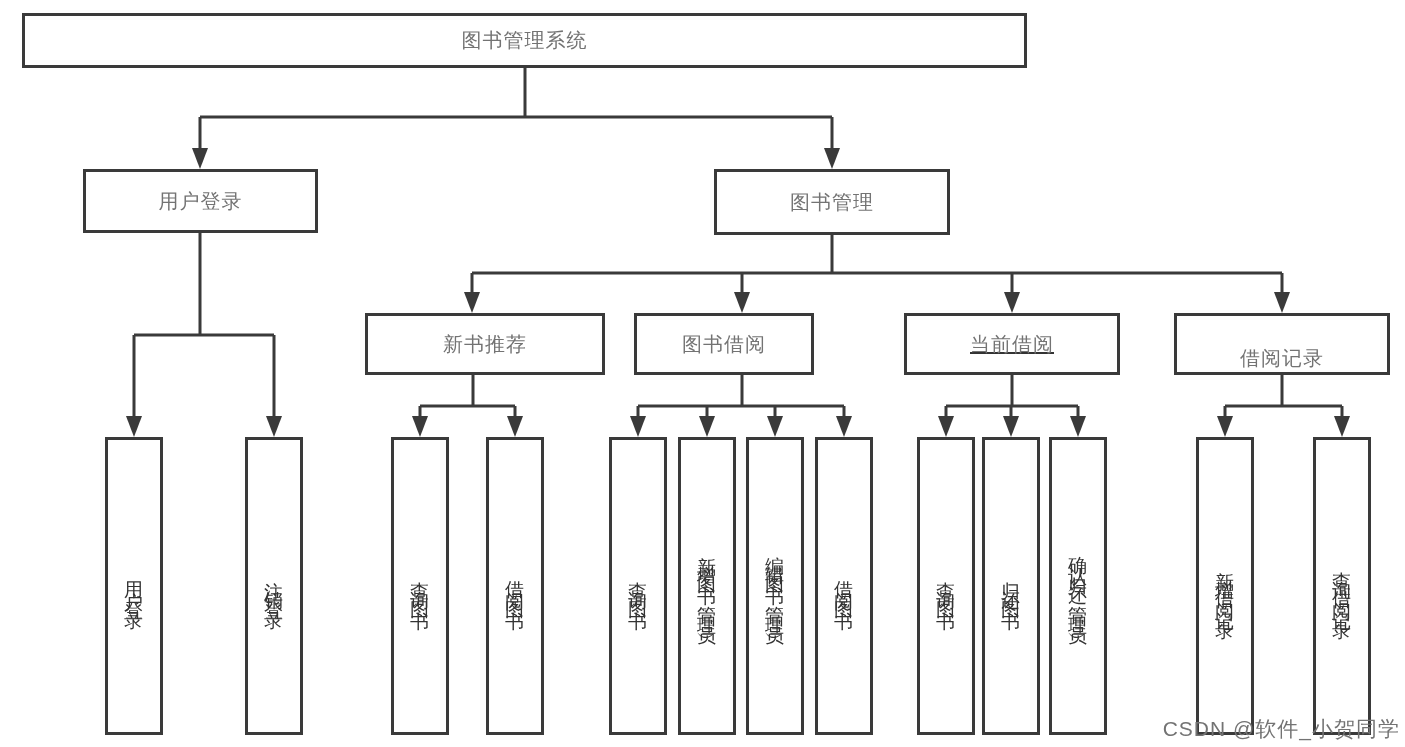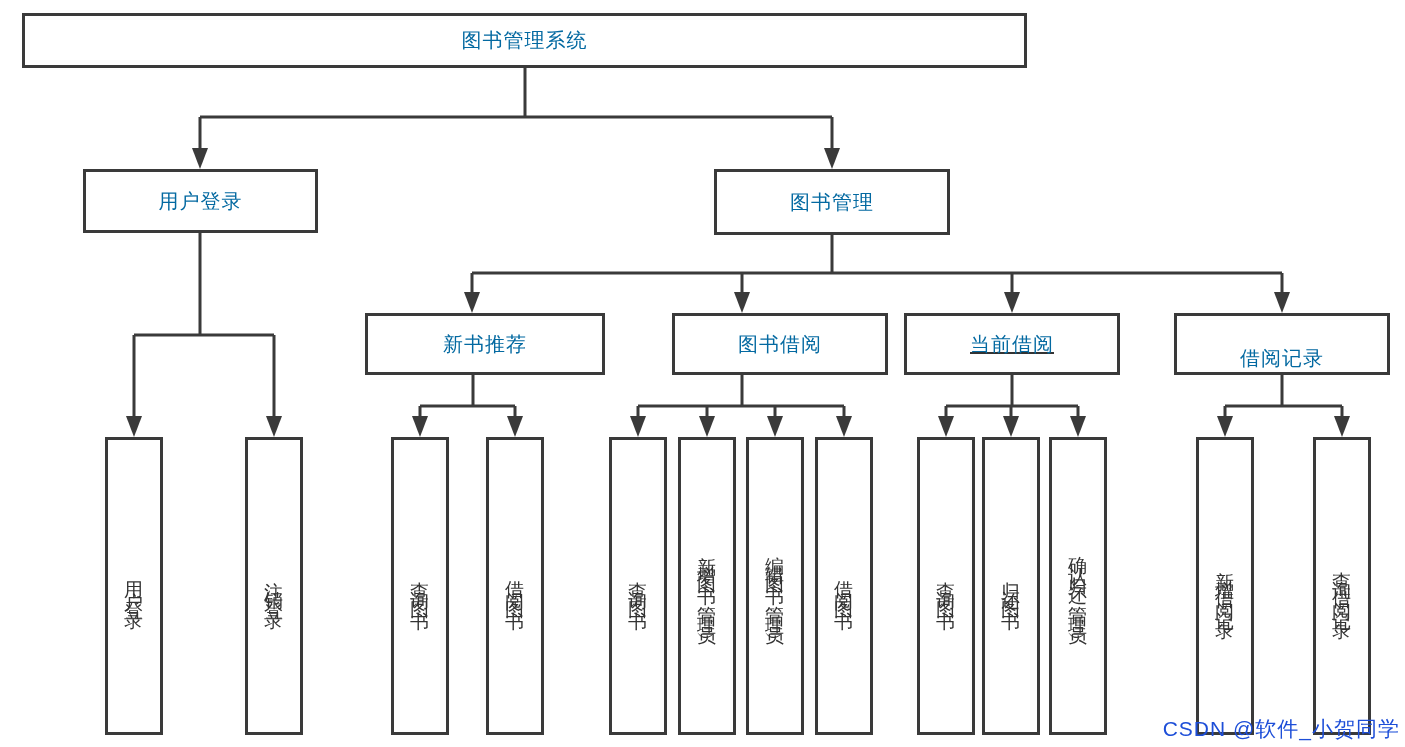--- a/index.html
+++ b/index.html
@@ -18,42 +18,42 @@
     border:3px solid #3a3a3a;
     display:flex;
     align-items:center;
     justify-content:center;
     text-align:center;
     z-index:2;
   }
   .hlabel{
     font-size:20px;
     letter-spacing:1px;
-    color:#0369a1;
+    color:#737373;
     white-space:nowrap;
   }
   .vlabel{
     writing-mode:vertical-rl;
     text-orientation:mixed;
     font-size:19px;
     letter-spacing:10px;
     color:#333333;
     line-height:1;
   }
   svg.connectors{
     position:absolute;
     left:0;top:0;
     z-index:1;
   }
   .watermark{
     position:absolute;
     right:5px;
     bottom:4px;
     font-size:21px;
-    color:#1d4ed8;
+    color:#737373;
     z-index:3;
     white-space:nowrap;
     letter-spacing:1px;
   }
 </style>
 </head>
 <body>
 
 <div id="stage">
 
@@ -104,21 +104,21 @@
   <div class="box" style="left:83px;top:169px;width:235px;height:64px;">
     <span class="hlabel">用户登录</span>
   </div>
   <div class="box" style="left:714px;top:169px;width:236px;height:66px;text-align:right;">
     <span class="hlabel">图书管理</span>
   </div>
 
   <div class="box" style="left:365px;top:313px;width:240px;height:62px;">
     <span class="hlabel">新书推荐</span>
   </div>
-  <div class="box" style="left:634px;top:313px;width:216px;height:62px;margin-left:38px;">
+  <div class="box" style="left:634px;top:313px;width:180px;height:62px;">
     <span class="hlabel">图书借阅</span>
   </div>
   <div class="box" style="left:904px;top:313px;width:216px;height:62px;text-decoration:underline;">
     <span class="hlabel">当前借阅</span>
   </div>
   <div class="box" style="left:1174px;top:313px;width:216px;height:62px;align-items:flex-end;">
     <span class="hlabel">借阅记录</span>
   </div>
 
   <div class="box" style="left:105px;top:437px;width:58px;height:298px;">

